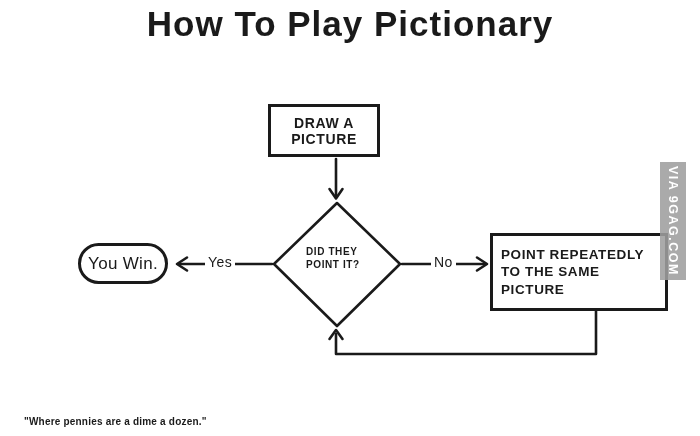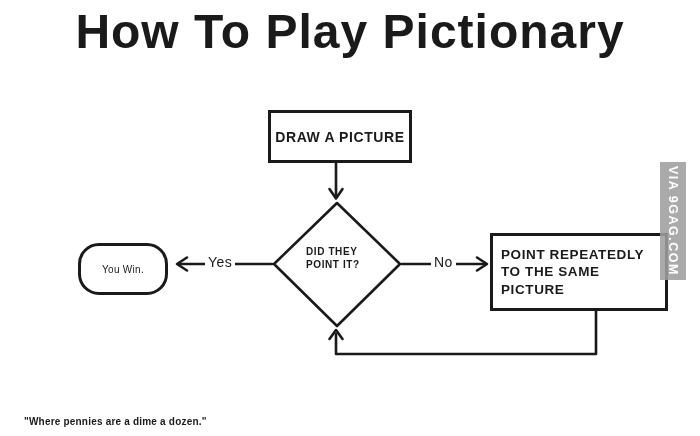--- a/index.html
+++ b/index.html
@@ -9,21 +9,21 @@
     height: 436px;
     background: #ffffff;
     overflow: hidden;
     font-family: "Liberation Sans", sans-serif;
     color: #1a1a1a;
   }
   .title {
     position: absolute;
     top: 4px; left: 0; right: 0;
     text-align: center;
-    font-size: 48px;
+    font-size: 35px;
     font-weight: 700;
     letter-spacing: 1px;
     white-space: nowrap;
   }
   svg.connectors {
     position: absolute;
     left: 0; top: 0;
     z-index: 1;
   }
   .node {
@@ -33,22 +33,22 @@
     border: 3px solid #1a1a1a;
     box-sizing: border-box;
     display: flex;
     align-items: center;
     justify-content: center;
     text-align: center;
     font-size: 14px;
     font-weight: 600;
     letter-spacing: 0.6px;
   }
-  .node-start { left: 268px; top: 110px; width: 144px; height: 53px; }
-  .node-win   { left: 78px;  top: 243px; width: 90px;  height: 52px; border-radius: 21px; font-weight: 400; font-size: 10px; letter-spacing: 0.3px; }
+  .node-start { left: 268px; top: 104px; width: 112px; height: 53px; }
+  .node-win   { left: 78px;  top: 243px; width: 90px;  height: 41px; border-radius: 21px; font-weight: 400; font-size: 17px; letter-spacing: 0.3px; }
   .node-action {
     left: 490px; top: 233px; width: 178px; height: 78px;
     justify-content: flex-start;
     text-align: left;
     padding-left: 8px;
     line-height: 1.3;
     font-size: 13.5px;
   }
   .node-action .line, .decision-text .line { display: block; }
   .decision-text {

